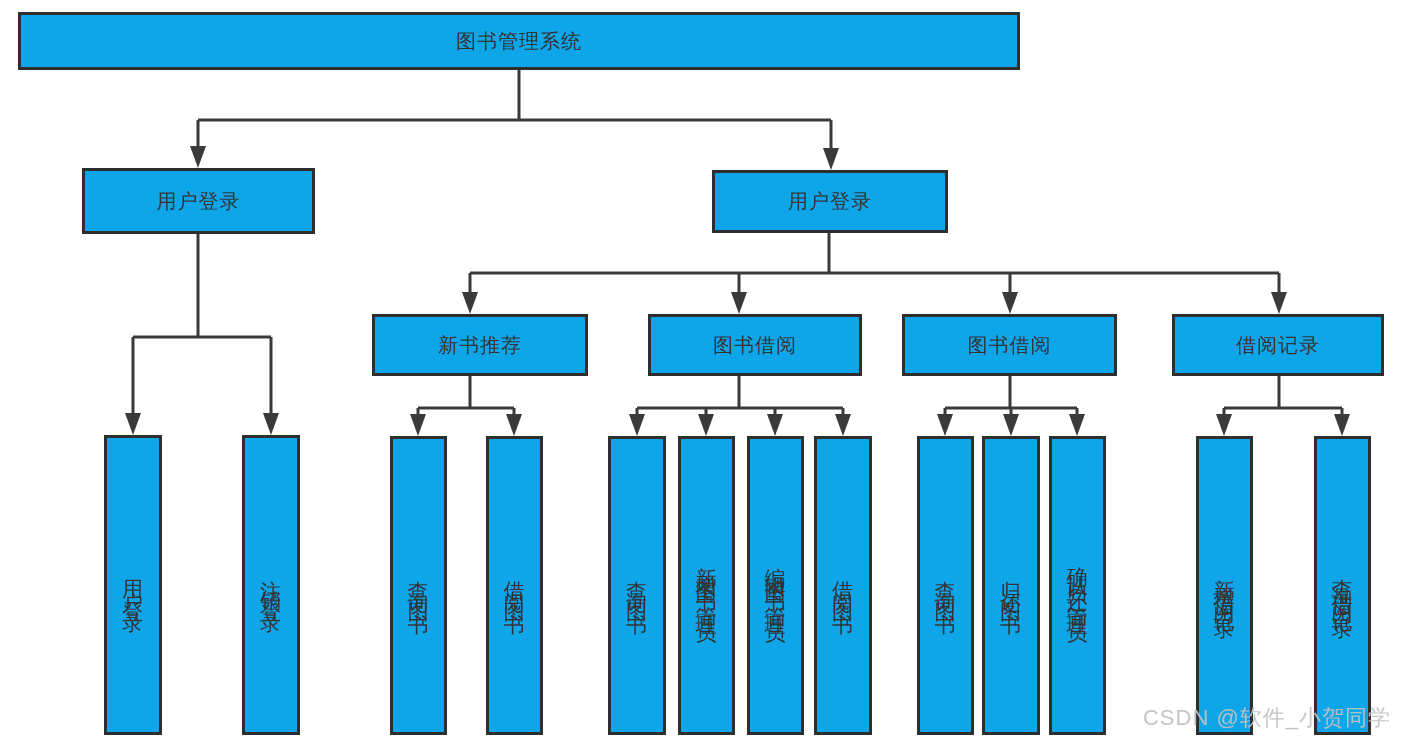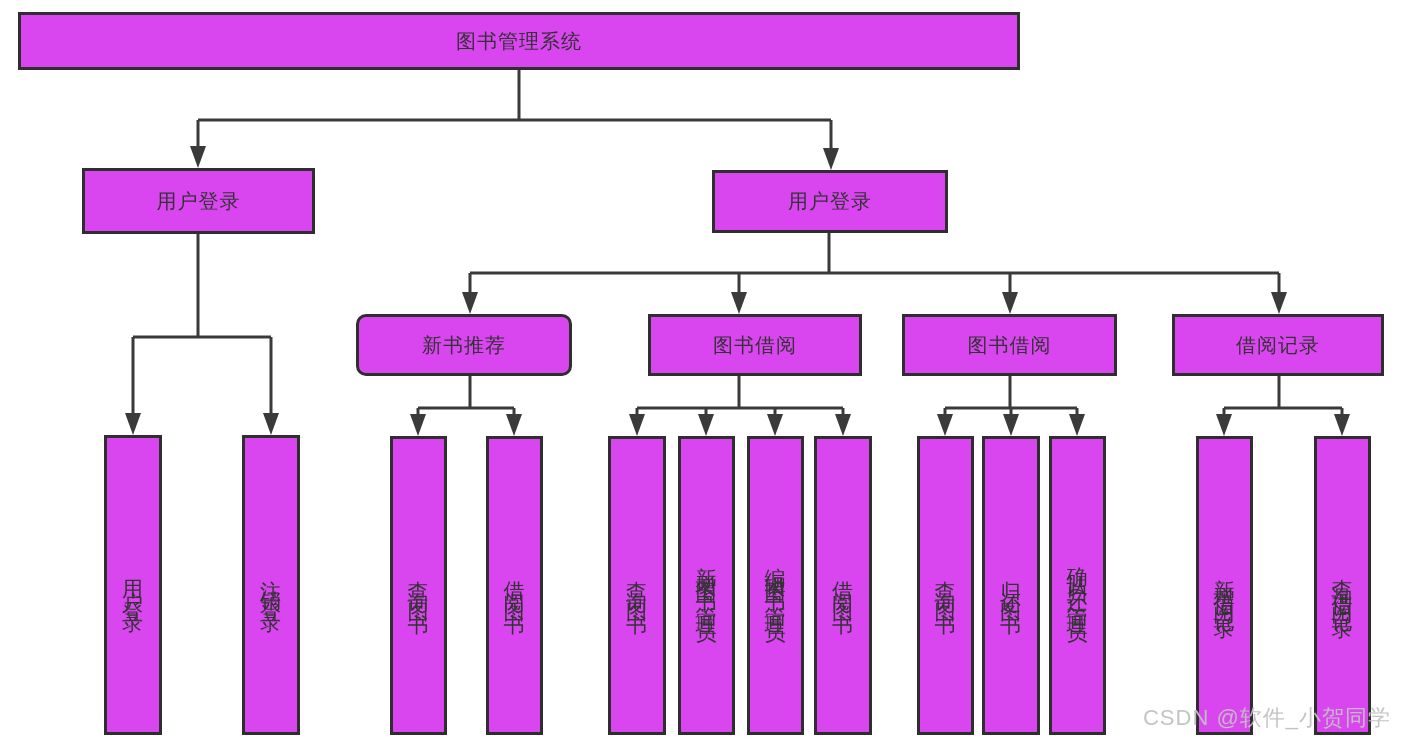--- a/index.html
+++ b/index.html
@@ -14,21 +14,21 @@
   #connectors {
     position: absolute;
     left: 0; top: 0;
     width: 1405px; height: 747px;
     z-index: 1;
   }
   .box {
     position: absolute;
     box-sizing: border-box;
     border: 3px solid #2e2e2e;
-    background: #d946ef;
+    background: #0ea5e9;
     display: flex;
     align-items: center;
     justify-content: center;
     color: #333333;
     z-index: 2;
   }
   .h-box { font-size: 20px; letter-spacing: 1px; }
   .v-box .v-text {
     writing-mode: vertical-rl;
     text-orientation: mixed;
@@ -105,21 +105,21 @@
     <span>图书管理系统</span>
   </div>
 
   <div class="box h-box" style="left:82px; top:168px; width:233px; height:66px;">
     <span>用户登录</span>
   </div>
   <div class="box h-box" style="left:712px; top:170px; width:236px; height:63px;">
     <span>用户登录</span>
   </div>
 
-  <div class="box h-box" style="left:356px; top:314px; width:216px; height:62px;border-radius:10px;">
+  <div class="box h-box" style="left:372px; top:314px; width:216px; height:62px;">
     <span>新书推荐</span>
   </div>
   <div class="box h-box" style="left:633px; top:314px; width:214px; height:62px;margin-left:15px;">
     <span>图书借阅</span>
   </div>
   <div class="box h-box" style="left:902px; top:314px; width:215px; height:62px;">
     <span>图书借阅</span>
   </div>
   <div class="box h-box" style="left:1172px; top:314px; width:212px; height:62px;">
     <span>借阅记录</span>

